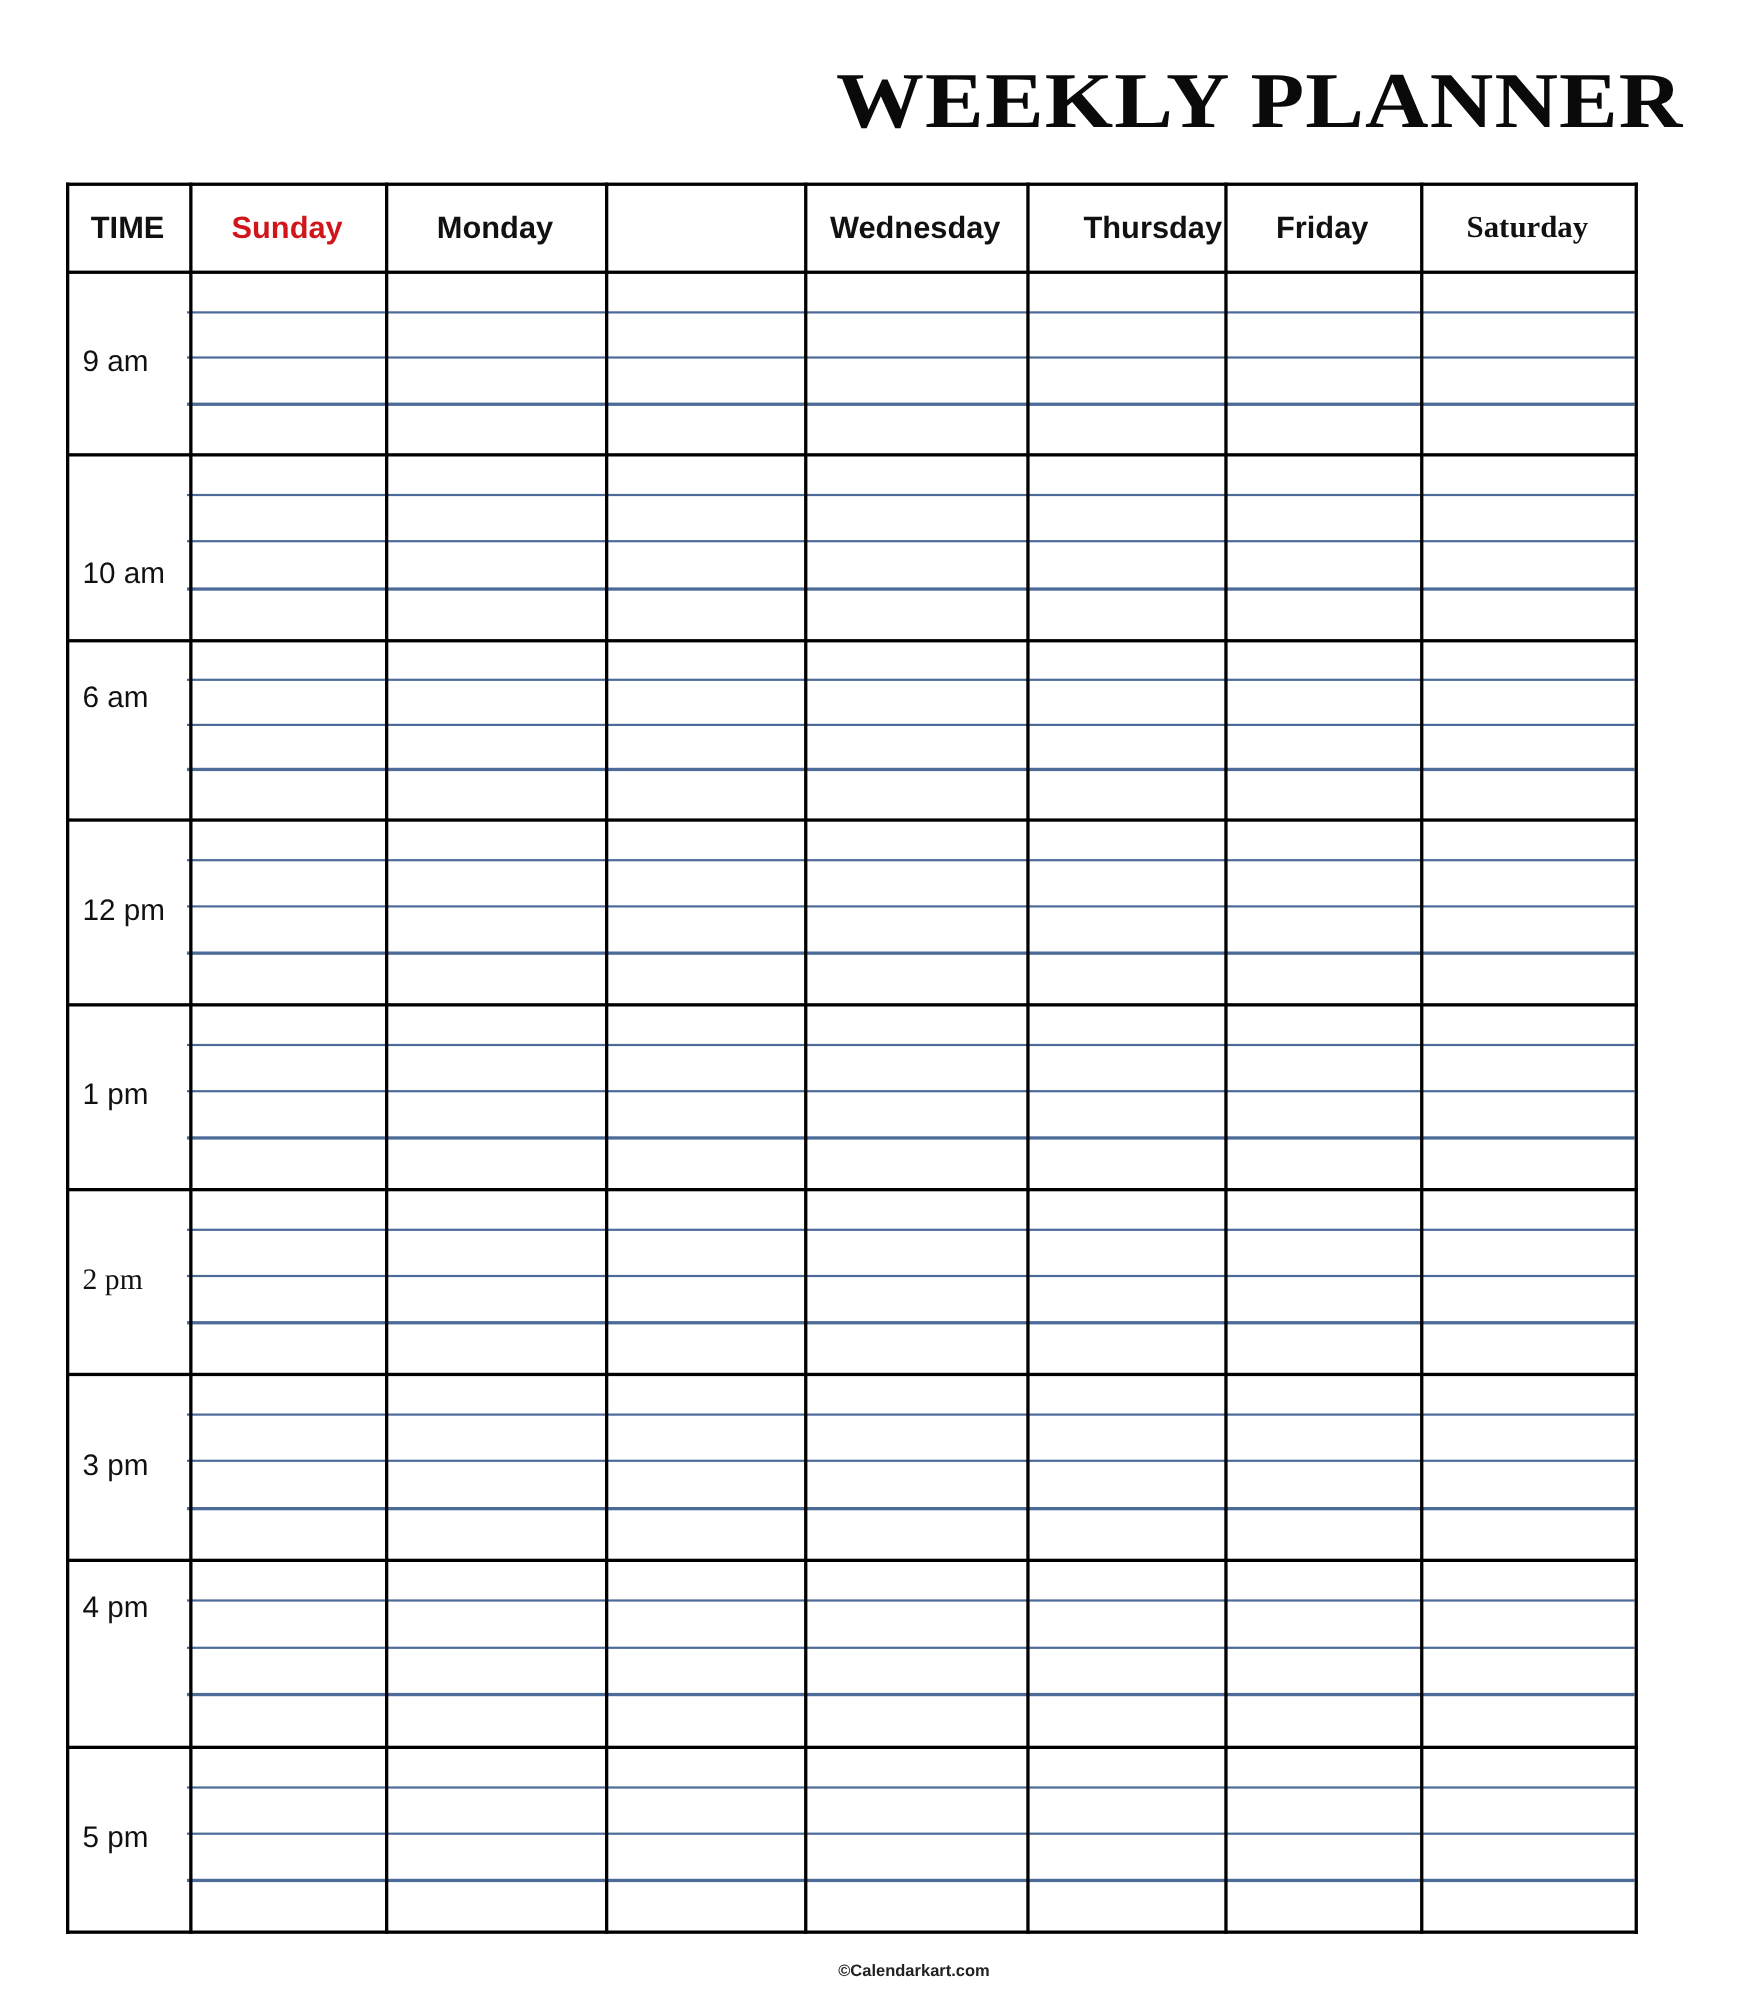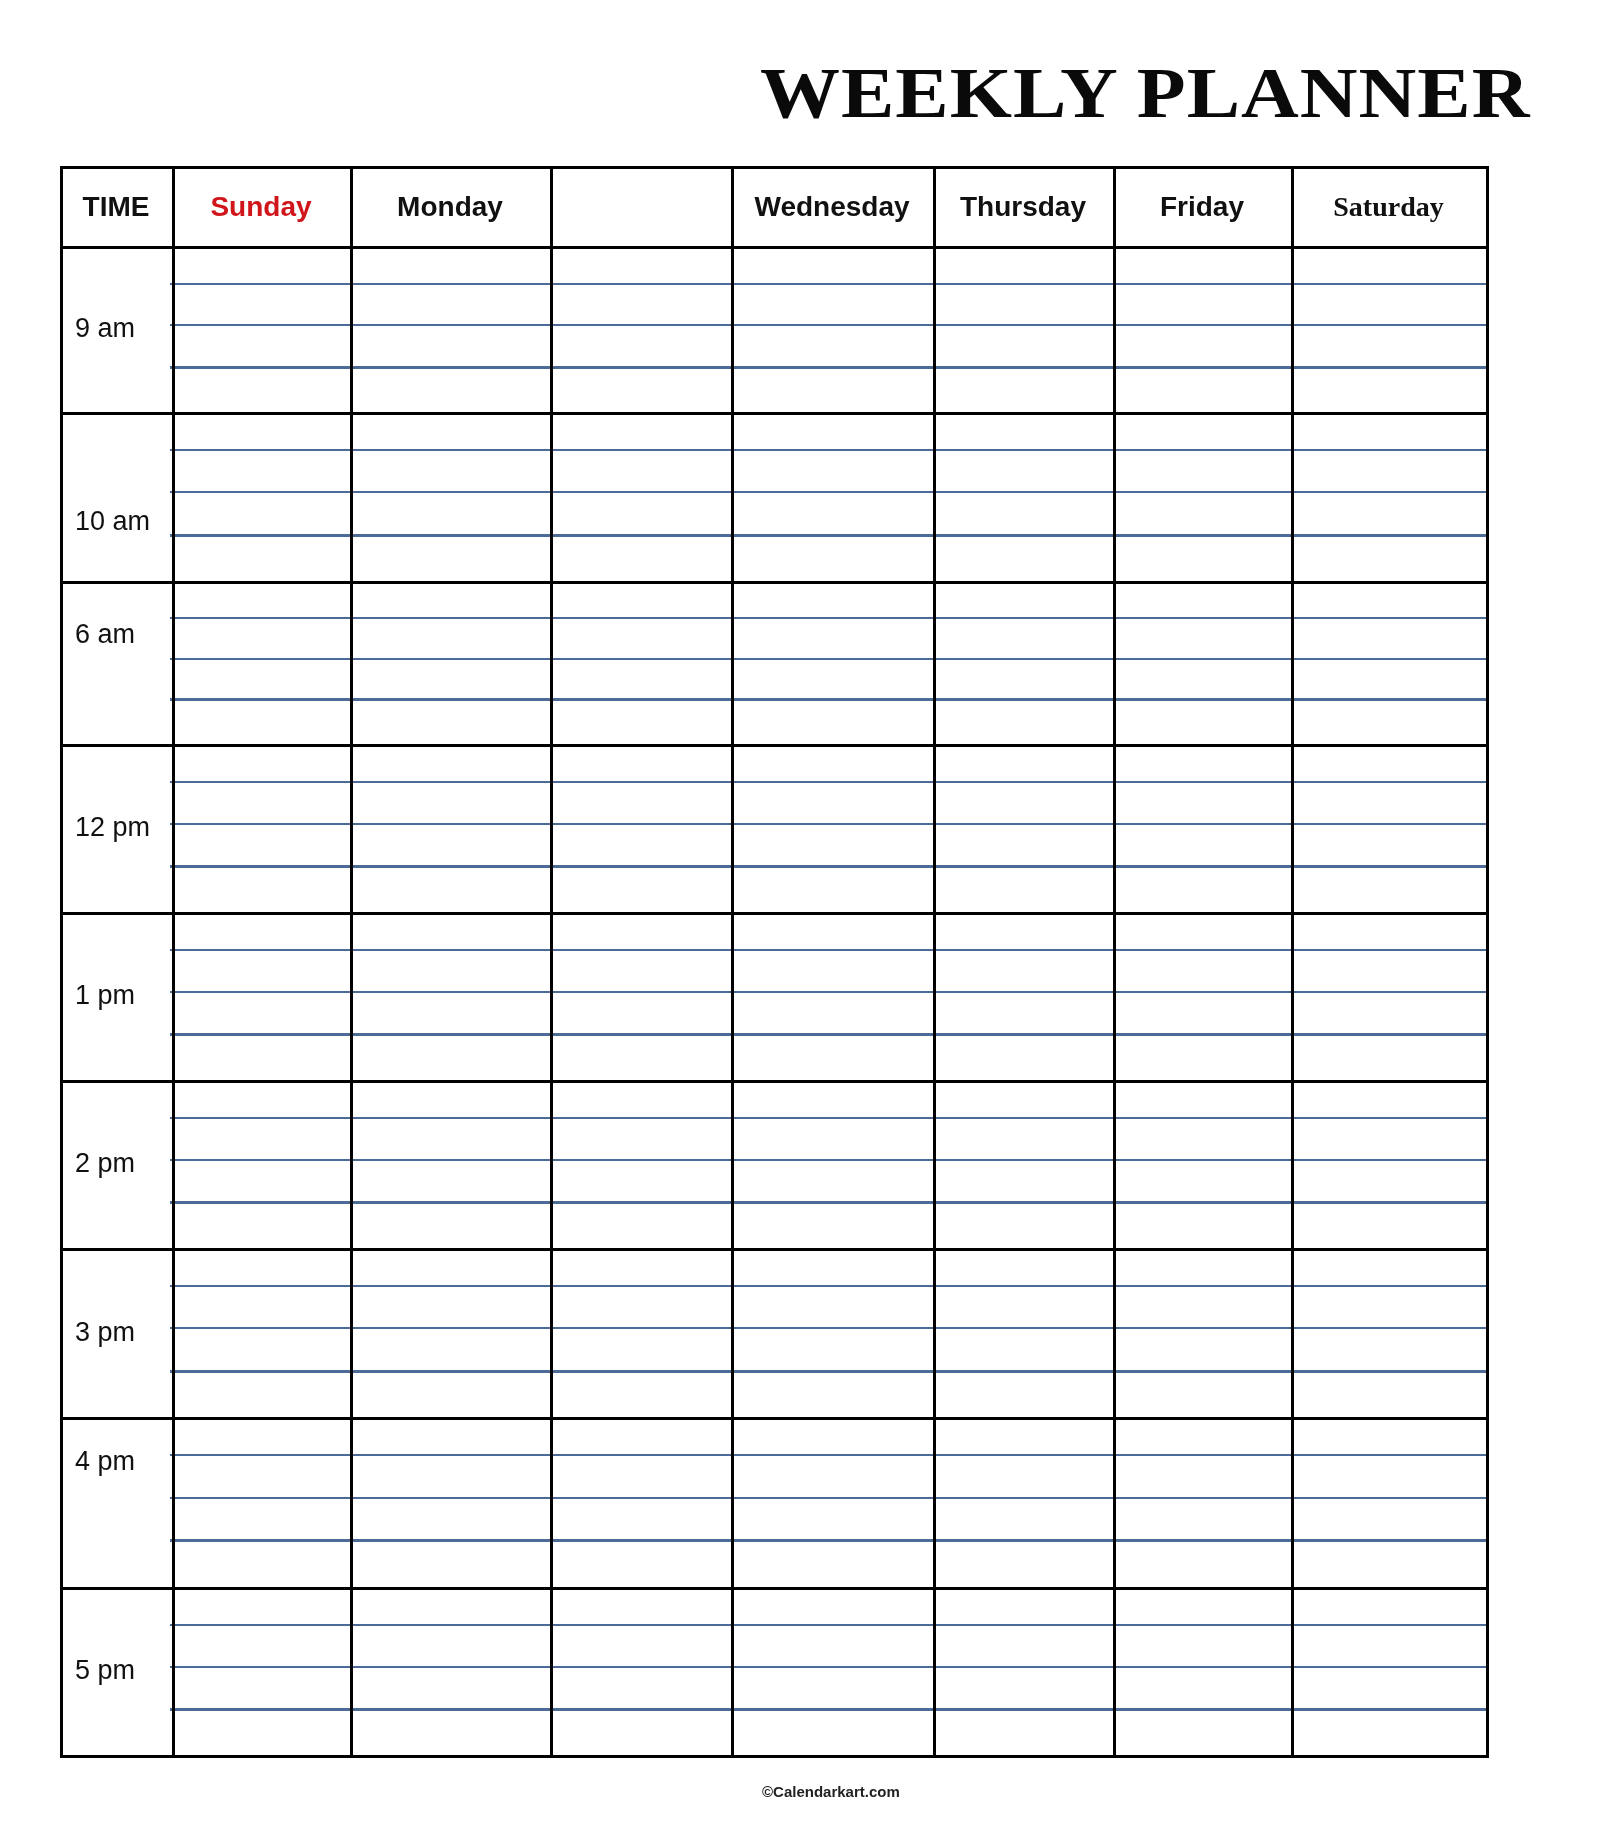--- a/index.html
+++ b/index.html
@@ -19,21 +19,21 @@
 </head>
 <body>
 
 <div class="title">WEEKLY PLANNER</div>
 
 <div class="grid" id="grid">
     <div class="hdr" style="left: 60px; width: 112px;">TIME</div>
     <div class="hdr sun" style="left: 172px; width: 178px;">Sunday</div>
     <div class="hdr" style="left: 350px; width: 200px;">Monday</div>
     <div class="hdr" style="left: 731px; width: 202px;">Wednesday</div>
-    <div class="hdr" style="left: 933px; width: 180px;">Thursday</div>
+    <div class="hdr" style="left: 958px; width: 180px;">Thursday</div>
     <div class="hdr" style="left: 1113px; width: 178px;">Friday</div>
     <div class="hdr" style="left: 1291px; width: 195px; font-family: Liberation Serif, serif;">Saturday</div>
     <div class="time" style="top: 313px;">9 am</div>
     <div class="cell" style="left: 172px; top: 246px; width: 178px; height: 166px;"></div>
     <div class="cell" style="left: 350px; top: 246px; width: 200px; height: 166px;"></div>
     <div class="cell" style="left: 550px; top: 246px; width: 181px; height: 166px;"></div>
     <div class="cell" style="left: 731px; top: 246px; width: 202px; height: 166px;"></div>
     <div class="cell" style="left: 933px; top: 246px; width: 180px; height: 166px;"></div>
     <div class="cell" style="left: 1113px; top: 246px; width: 178px; height: 166px;"></div>
     <div class="cell" style="left: 1291px; top: 246px; width: 195px; height: 166px;"></div>
@@ -77,21 +77,21 @@
     <div class="cell" style="left: 172px; top: 912px; width: 178px; height: 168px;"></div>
     <div class="cell" style="left: 350px; top: 912px; width: 200px; height: 168px;"></div>
     <div class="cell" style="left: 550px; top: 912px; width: 181px; height: 168px;"></div>
     <div class="cell" style="left: 731px; top: 912px; width: 202px; height: 168px;"></div>
     <div class="cell" style="left: 933px; top: 912px; width: 180px; height: 168px;"></div>
     <div class="cell" style="left: 1113px; top: 912px; width: 178px; height: 168px;"></div>
     <div class="cell" style="left: 1291px; top: 912px; width: 195px; height: 168px;"></div>
     <div class="rule" style="left: 170px; width: 1316px; top: 949px;"></div>
     <div class="rule" style="left: 170px; width: 1316px; top: 991px;"></div>
     <div class="rule thick" style="left: 170px; width: 1316px; top: 1033px;"></div>
-    <div class="time" style="top: 1148px;">2 pm</div>
+    <div class="time" style="top: 1148px; font-family: Liberation Serif, serif;">2 pm</div>
     <div class="cell" style="left: 172px; top: 1080px; width: 178px; height: 168px;"></div>
     <div class="cell" style="left: 350px; top: 1080px; width: 200px; height: 168px;"></div>
     <div class="cell" style="left: 550px; top: 1080px; width: 181px; height: 168px;"></div>
     <div class="cell" style="left: 731px; top: 1080px; width: 202px; height: 168px;"></div>
     <div class="cell" style="left: 933px; top: 1080px; width: 180px; height: 168px;"></div>
     <div class="cell" style="left: 1113px; top: 1080px; width: 178px; height: 168px;"></div>
     <div class="cell" style="left: 1291px; top: 1080px; width: 195px; height: 168px;"></div>
     <div class="rule" style="left: 170px; width: 1316px; top: 1117px;"></div>
     <div class="rule" style="left: 170px; width: 1316px; top: 1159px;"></div>
     <div class="rule thick" style="left: 170px; width: 1316px; top: 1201px;"></div>

